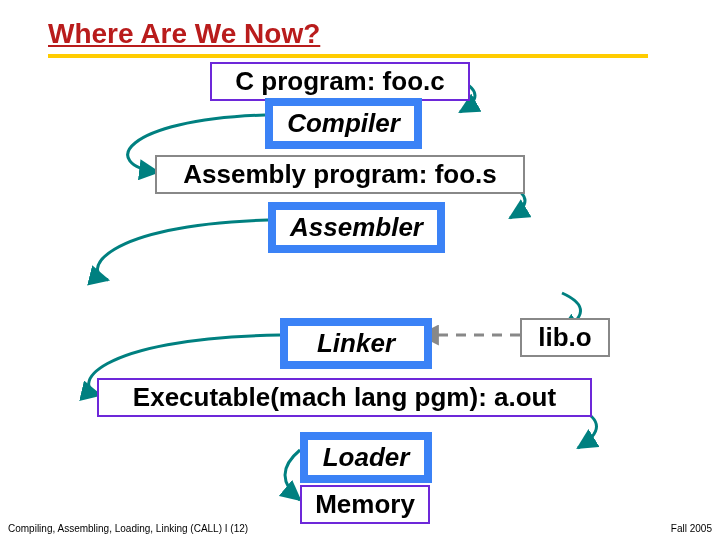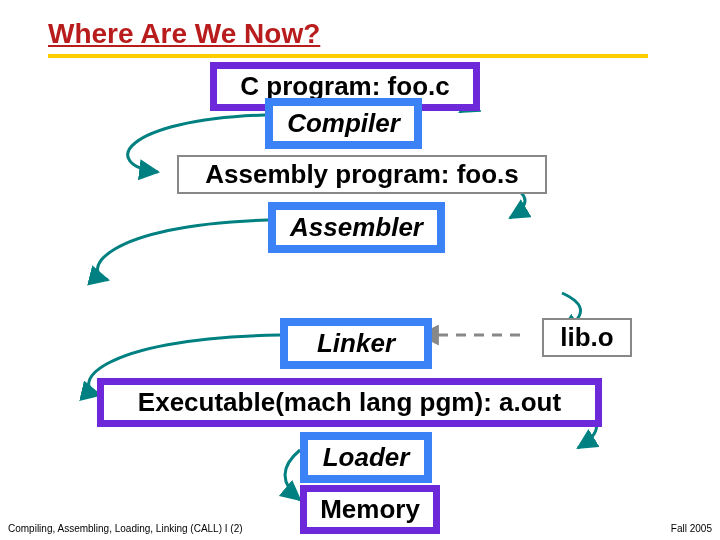--- a/index.html
+++ b/index.html
@@ -35,23 +35,23 @@
     background: #ffcc00;
   }
   .box {
     position: absolute;
     font-size: 26px;
     font-weight: bold;
     text-align: center;
     padding: 2px 8px;
     background: #fff;
   }
-  .border-black { border: 7px solid #6d28d9; }
+  .border-black { border: 2px solid #6d28d9; }
   .border-teal  { border: 8px solid #3b82f6; font-style: italic; }
-  .border-gray  { border: 2px solid #888; margin-left: 22px; }
+  .border-gray  { border: 2px solid #888; }
   .footer-left {
     position: absolute;
     left: 8px;
     bottom: 6px;
     font-size: 10px;
   }
   .footer-right {
     position: absolute;
     right: 8px;
     bottom: 6px;
@@ -114,15 +114,15 @@
   <div class="box border-teal" style="left:280px; top:318px; width:120px;">Linker</div>
 
   <div class="box border-gray" style="left:520px; top:318px; width:70px;">lib.o</div>
 
   <div class="box border-black" style="left:97px; top:378px; width:475px;">Executable(mach lang pgm): a.out</div>
 
   <div class="box border-teal" style="left:300px; top:432px; width:100px;">Loader</div>
 
   <div class="box border-black" style="left:300px; top:485px; width:110px;">Memory</div>
 
-  <div class="footer-left">Compiling, Assembling, Loading, Linking (CALL) I (2)</div>
+  <div class="footer-left">Compiling, Assembling, Loading, Linking (CALL) I (12)</div>
   <div class="footer-right">Fall 2005</div>
 </div>
 
 </body></html>

